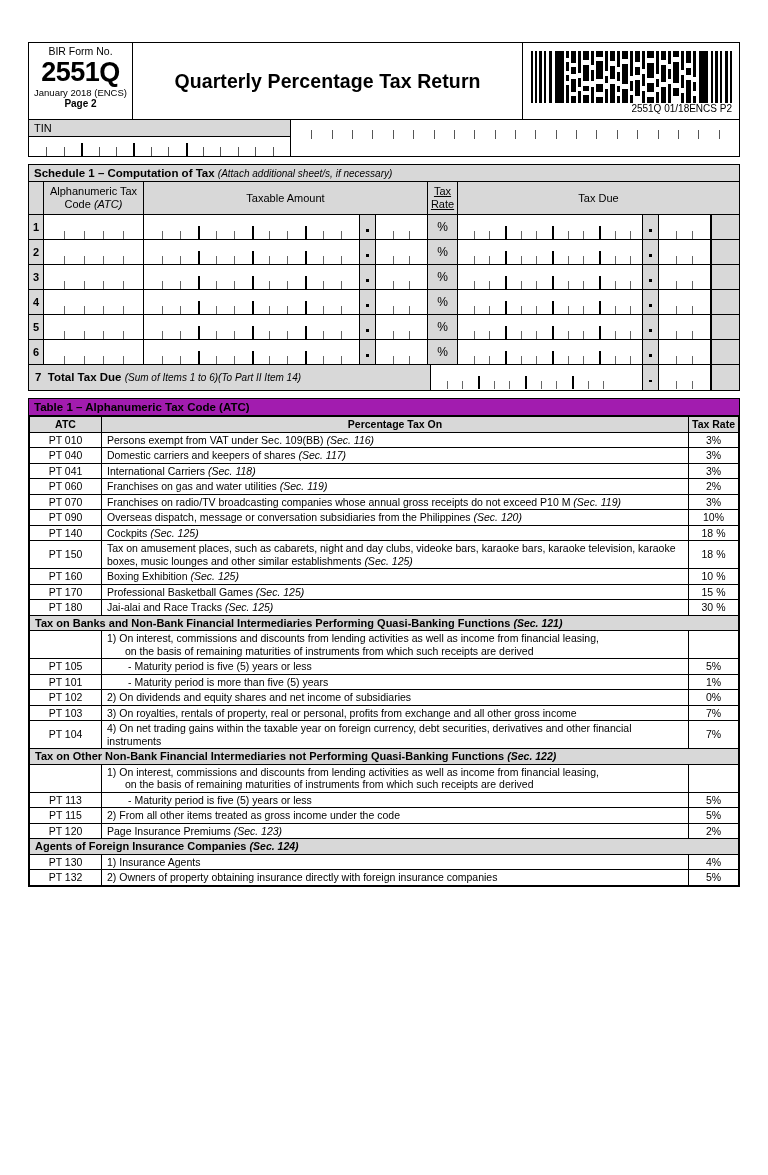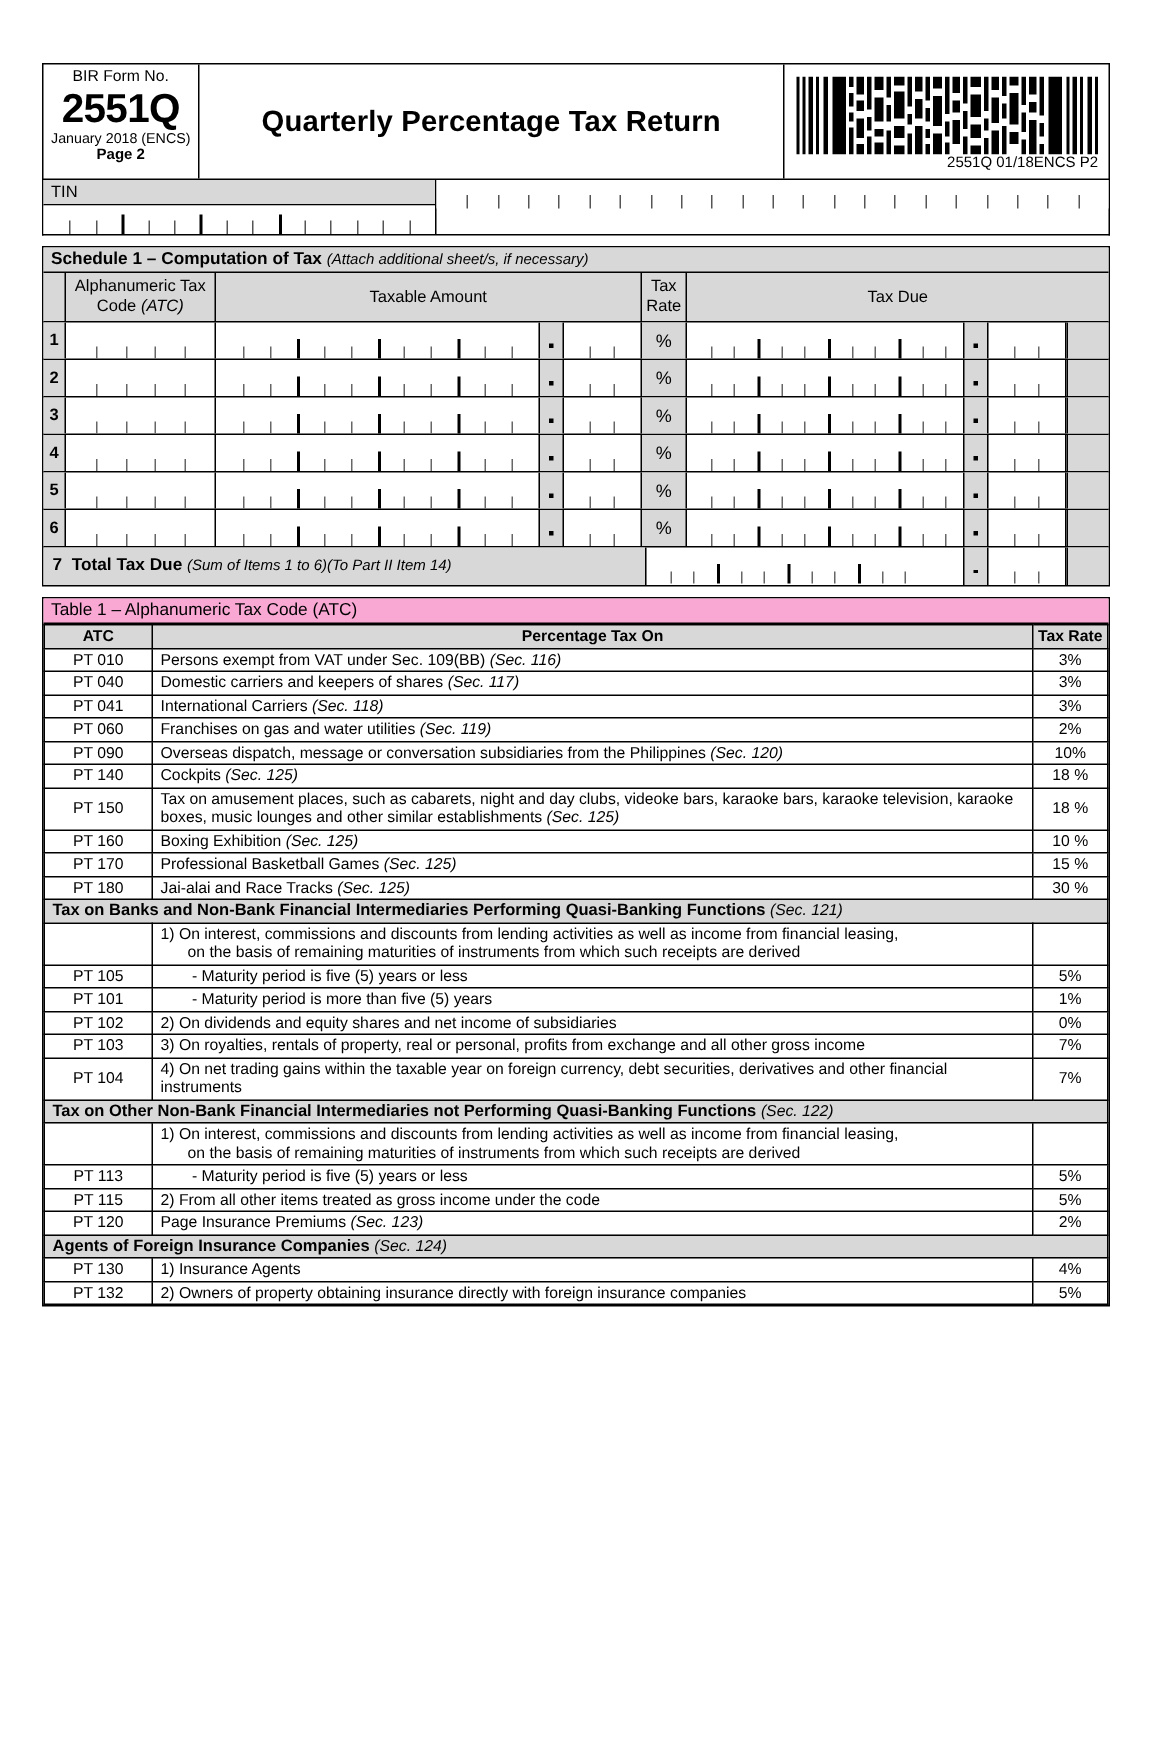--- a/index.html
+++ b/index.html
@@ -65,46 +65,46 @@
           font-size:12px;text-align:center;line-height:24px;}
   .c-due{flex:1;box-sizing:border-box;}
   .c-edge{width:28px;box-sizing:border-box;background:#d8d8d8;border-left:1px solid #000;}
 
   .hd{background:#d8d8d8;font-size:11px;text-align:center;line-height:13px;
       padding:3px 0;box-sizing:border-box;}
   .hrow{display:flex;border-bottom:1.4px solid #000;}
   .h-no{width:15px;background:#d8d8d8;border-right:1px solid #000;box-sizing:border-box;}
   .h-atc{width:100px;border-right:1.2px solid #000;box-sizing:border-box;}
   .h-amt{width:284px;border-right:1.2px solid #000;box-sizing:border-box;}
-  .h-rate{width:30px;border-right:1.2px solid #000;box-sizing:border-box;}
+  .h-rate{width:30px;border-right:1.2px solid #000;box-sizing:border-box;text-decoration:underline;}
   .h-due{flex:1;box-sizing:border-box;}
 
   .cell{height:24px;position:relative;}
   .cell i{position:absolute;bottom:0;width:1px;height:8px;background:#666;}
   .cell i.big{width:2.2px;height:13px;background:#000;}
 
   .totrow{display:flex;border-top:1.4px solid #000;}
   .tot-l{width:402px;box-sizing:border-box;background:#d8d8d8;font-size:11.5px;
          line-height:24px;padding-left:6px;border-right:1.4px solid #000;white-space:nowrap;}
   .tot-l .ital{font-size:10px;}
 
   
   .t1{border:1.6px solid #000;margin-top:7px;box-sizing:border-box;}
-  .t1-title{background:#f9a8d4;font-size:11.5px;font-weight:normal;padding:2px 5px;
+  .t1-title{background:#a21caf;font-size:11.5px;font-weight:bold;padding:2px 5px;
             border-bottom:1.4px solid #000;}
   table.atc{border-collapse:collapse;width:100%;table-layout:fixed;}
   table.atc th,table.atc td{border:1px solid #000;font-size:10.5px;padding:1px 2px;
                             line-height:12.5px;vertical-align:middle;}
   table.atc th{background:#d8d8d8;font-weight:bold;text-align:center;}
   .col-atc{width:67px;text-align:center;}
   .col-desc{padding-left:5px !important;}
   .col-rate{width:45px;text-align:center;}
   tr.sect td{background:#d8d8d8;font-weight:bold;font-size:11px;padding:1px 5px;
              border-top:1.4px solid #000;border-bottom:1.4px solid #000;}
-  tr.sect td .ital{font-weight:normal;font-size:10.5px;}
+  tr.sect td .ital{font-weight:bold;font-size:10.5px;}
   td.ind{padding-left:26px !important;}
 </style>
 </head>
 <body>
 
 <div class="page">
  <div class="form">
 
   <div class="hdr">
     <div class="hdr-left">
@@ -673,20 +673,25 @@
               <td class="col-atc">PT 041</td>
               <td class="col-desc"><span>International Carriers </span><span class="ital">(Sec. 118)</span></td>
               <td class="col-rate">3%</td>
             </tr>
             <tr>
               <td class="col-atc">PT 060</td>
               <td class="col-desc"><span>Franchises on gas and water utilities </span><span class="ital">(Sec. 119)</span></td>
               <td class="col-rate">2%</td>
             </tr>
             <tr>
+              <td class="col-atc">PT 070</td>
+              <td class="col-desc"><span>Franchises on radio/TV broadcasting  companies whose annual gross receipts  do not exceed P10 M </span><span class="ital">(Sec. 119)</span></td>
+              <td class="col-rate">3%</td>
+            </tr>
+            <tr>
               <td class="col-atc">PT 090</td>
               <td class="col-desc"><span>Overseas dispatch, message or conversation subsidiaries from the Philippines </span><span class="ital">(Sec. 120)</span></td>
               <td class="col-rate">10%</td>
             </tr>
             <tr>
               <td class="col-atc">PT 140</td>
               <td class="col-desc"><span>Cockpits </span><span class="ital">(Sec. 125)</span></td>
               <td class="col-rate">18 %</td>
             </tr>
             <tr>

